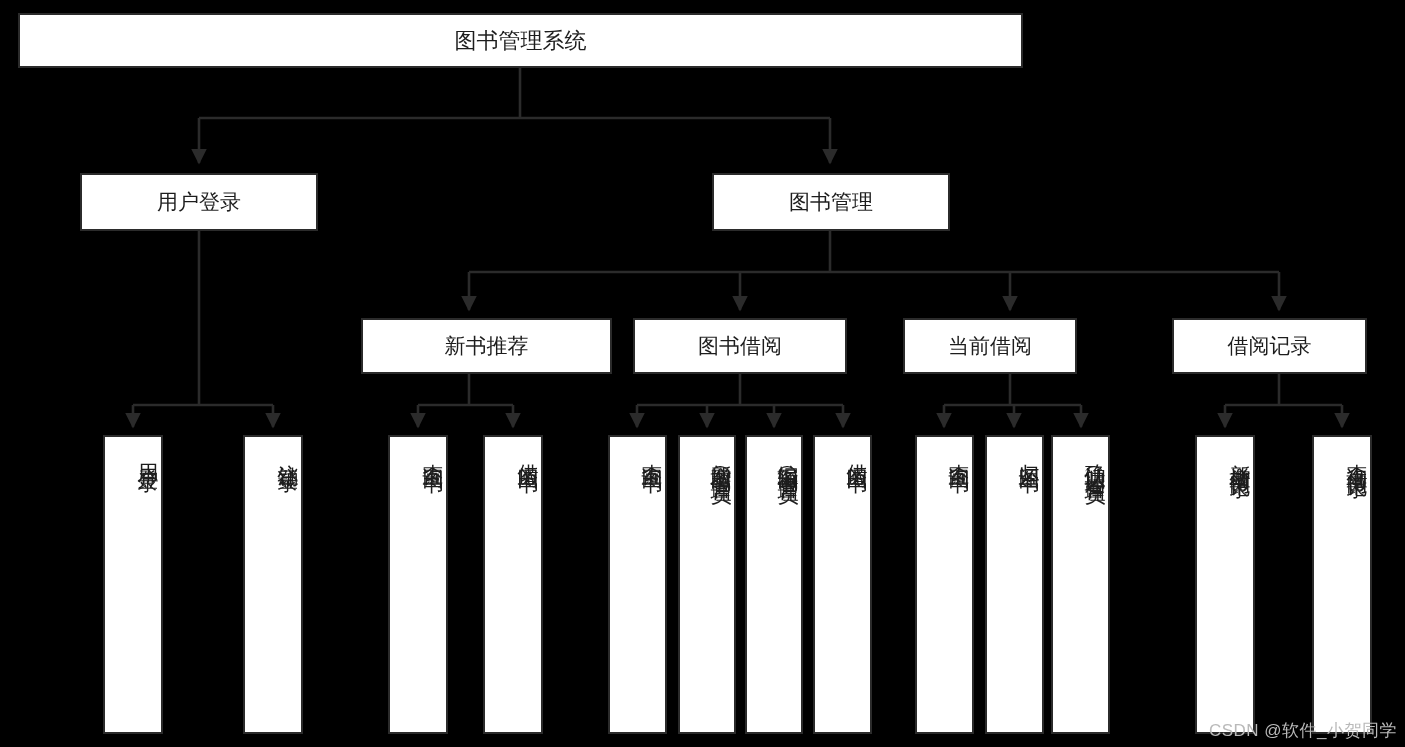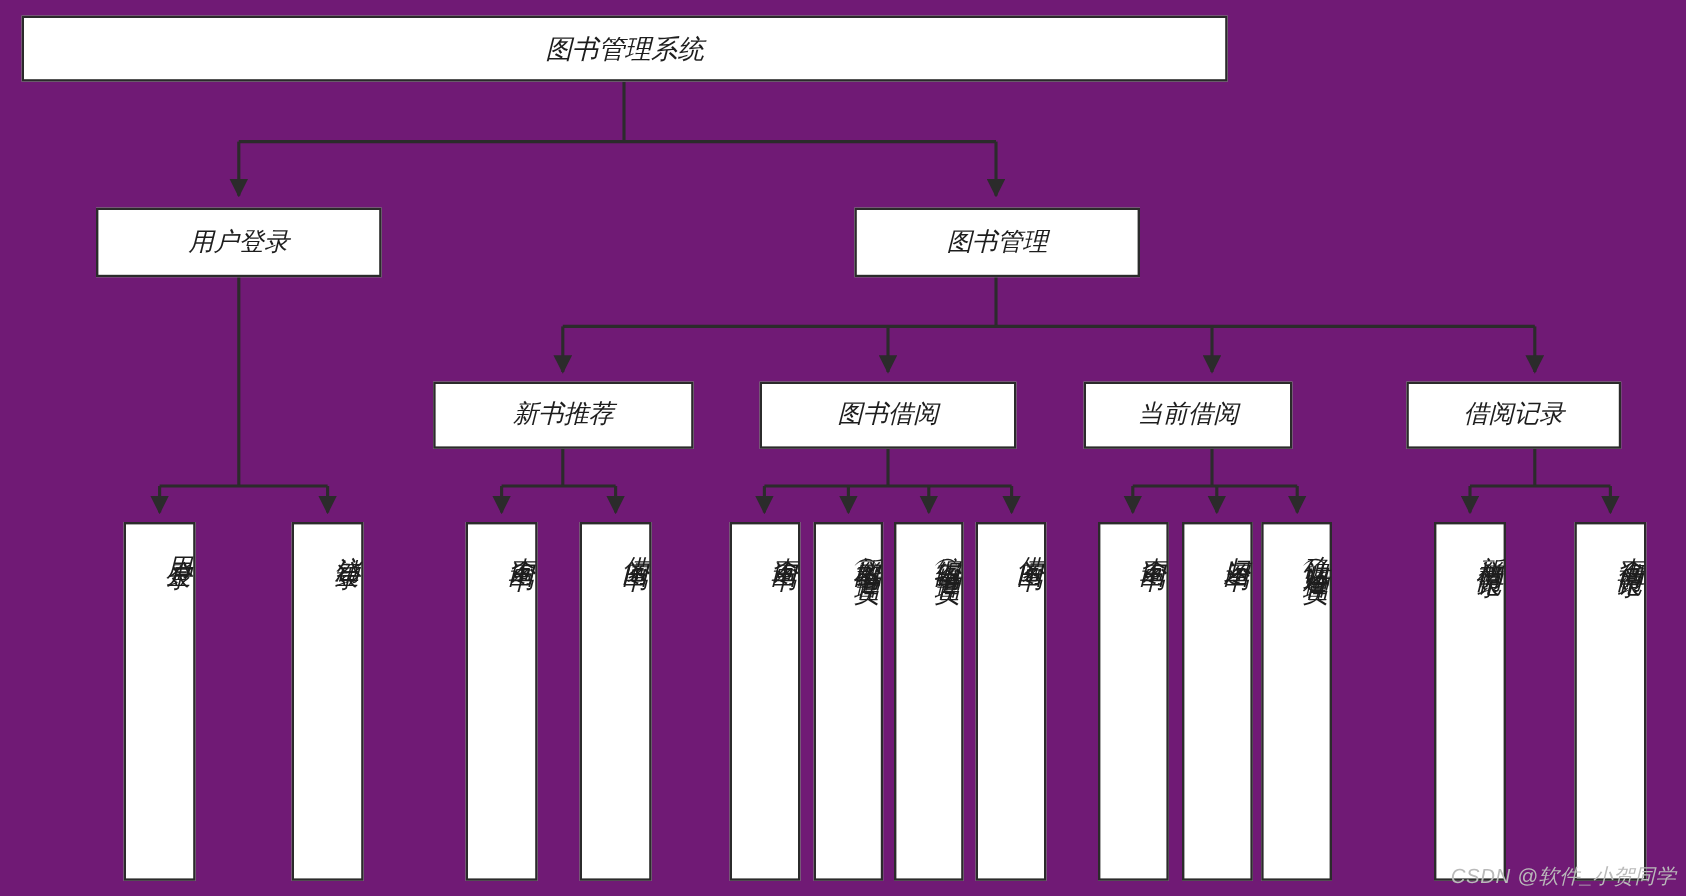--- a/index.html
+++ b/index.html
@@ -8,23 +8,22 @@
     padding: 0;
     background: #ffffff;
   }
   body {
     font-family: "Liberation Sans", "DejaVu Sans", sans-serif;
   }
   #canvas {
     position: relative;
     width: 1405px;
     height: 747px;
-    background: #701a75;
+    background: #000000;
     overflow: hidden;
-    font-style: italic;
   }
   svg.connectors {
     position: absolute;
     left: 0;
     top: 0;
     width: 1405px;
     height: 747px;
     pointer-events: none;
   }
   .node {
@@ -127,24 +126,24 @@
       <path d="M 1225 405 L 1225 427" marker-end="url(#arrow)"></path>
       <path d="M 1342 405 L 1342 427" marker-end="url(#arrow)"></path>
     </g>
   </svg>
 
   <div class="node root" style="left:18px;top:13px;width:1005px;height:55px;">图书管理系统</div>
 
   <div class="node lvl2" style="left:80px;top:173px;width:238px;height:58px;">用户登录</div>
   <div class="node lvl2" style="left:712px;top:173px;width:238px;height:58px;">图书管理</div>
 
-  <div class="node lvl3" style="left:361px;top:318px;width:217px;height:56px;">新书推荐</div>
+  <div class="node lvl3" style="left:361px;top:318px;width:251px;height:56px;">新书推荐</div>
   <div class="node lvl3" style="left:633px;top:318px;width:214px;height:56px;">图书借阅</div>
   <div class="node lvl3" style="left:903px;top:318px;width:174px;height:56px;">当前借阅</div>
-  <div class="node lvl3" style="left:1172px;top:318px;width:179px;height:56px;">借阅记录</div>
+  <div class="node lvl3" style="left:1172px;top:318px;width:195px;height:56px;">借阅记录</div>
 
   <div class="node leaf" style="left:103px;top:435px;width:60px;height:299px;">
     <span class="vtext">用户登录</span>
   </div>
   <div class="node leaf" style="left:243px;top:435px;width:60px;height:299px;">
     <span class="vtext">注销登录</span>
   </div>
 
   <div class="node leaf" style="left:388px;top:435px;width:60px;height:299px;">
     <span class="vtext">查询图书</span>

